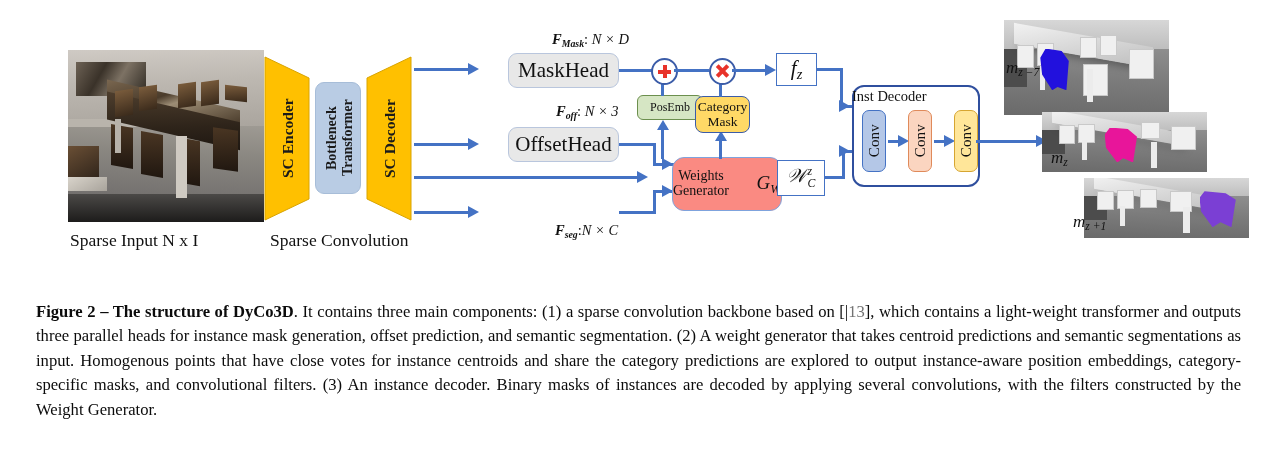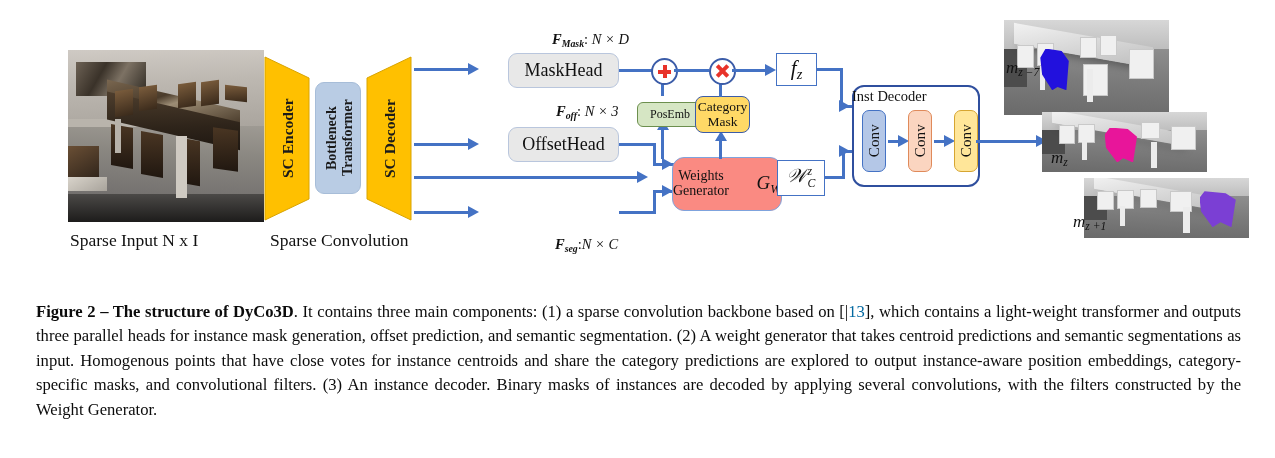--- a/index.html
+++ b/index.html
@@ -42,21 +42,21 @@
   .mesh .hl{position:absolute;}
 
   
   .trap{position:absolute;}
   .trap svg{display:block;overflow:visible;}
 
   
   .box{position:absolute;display:flex;align-items:center;justify-content:center;
        box-sizing:border-box;text-align:center;line-height:1.05;}
   .head-box{background:#e8e8e8;border:1.4px solid #b9c6dd;border-radius:9px;
-       font-size:18px;color:#111;}
+       font-size:21px;color:#111;}
   .posemb{background:#d6e6c4;border:1.5px solid #6c8f4e;border-radius:6px;
        font-size:12px;color:#111;}
   .catmask{background:#ffd966;border:1.7px solid #3b5ca8;border-radius:8px;
        font-size:13.5px;color:#111;}
   .wgen{background:#fa8a82;border:1.7px solid #7fa3dd;border-radius:12px;
        font-size:14px;color:#111;justify-content:space-between;}
   .sqbox{background:#ffffff;border:1.6px solid #4472c4;
        font-size:21px;color:#111;}
   .decoder{background:#ffffff;border:2.1px solid #2f4f9e;border-radius:12px;}
   .conv{position:absolute;border-radius:7px;display:flex;align-items:center;
@@ -95,21 +95,21 @@
   .bolditalic{font-weight:700;font-style:italic;}
   .sub{font-size:.68em;vertical-align:-.28em;font-style:italic;}
 
   .caplab{position:absolute;font-size:17.5px;color:#111;white-space:nowrap;}
 
   
   .caption{position:absolute;left:36px;top:300px;width:1205px;
        font-size:16.6px;line-height:1.47;text-align:justify;
        text-justify:inter-word;color:#0b0b0b;}
   .caption b{font-weight:700;}
-  .cite{color:#0369a1;}
+  .cite{color:#737373;}
 </style>
 </head>
 <body>
 
 <div class="fig">
 
   <div class="scene" style="left:68px;top:50px;width:196px;height:172px;">
     <div class="wall"></div>
     <div class="picture"></div>
     <div class="floor"></div>
@@ -179,21 +179,21 @@
 
   <div class="ar" style="left:414px;top:211px;width:56px;height:3.4px;"></div>
   <div class="ahead r" style="left:468px;top:206px;"></div>
 
   <div class="mlab" style="left:509px;top:31px;font-size:14.5px;">
     <span class="bolditalic">F</span><span class="sub bolditalic">Mask</span><span>:&nbsp;</span><i>N × D</i>
   </div>
   <div class="mlab" style="left:513px;top:103px;font-size:14.5px;">
     <span class="bolditalic">F</span><span class="sub bolditalic">off</span><span>:&nbsp;</span><i>N × 3</i>
   </div>
-  <div class="mlab" style="left:512px;top:236px;font-size:14.5px;">
+  <div class="mlab" style="left:512px;top:222px;font-size:14.5px;">
     <span class="bolditalic">F</span><span class="sub bolditalic">seg</span><span>:</span><i>N × C</i>
   </div>
 
   <div class="box head-box" style="left:508px;top:53px;width:111px;height:35px;">MaskHead</div>
   <div class="box head-box" style="left:508px;top:127px;width:111px;height:35px;">OffsetHead</div>
 
   <div class="ar" style="left:619px;top:68.5px;width:35px;height:3.2px;"></div>
 
   <div class="ar" style="left:619px;top:143px;width:37px;height:3.4px;"></div>
   <div class="ar" style="left:652.5px;top:143px;width:3.4px;height:23px;"></div>
@@ -213,21 +213,21 @@
       <span>Generator</span>
     </span>
     <span style="font-size:19px;font-style:italic;margin-left:5px;">
       <span>G</span><span class="sub">W</span>
     </span>
   </div>
 
   <div class="ar" style="left:661px;top:129px;width:3.4px;height:30px;"></div>
   <div class="ahead u" style="left:657px;top:120px;"></div>
 
-  <div class="box posemb" style="left:637px;top:102px;width:66px;height:25px;">PosEmb</div>
+  <div class="box posemb" style="left:637px;top:95px;width:66px;height:25px;">PosEmb</div>
 
   <div class="ar" style="left:661px;top:82px;width:3.4px;height:14px;"></div>
   <div class="ahead u" style="left:657px;top:73px;"></div>
 
   <div class="op" style="left:651px;top:58px;width:23px;height:23px;">
     <div class="plus-h" style="left:4.5px;top:9.5px;width:13px;height:4px;"></div>
     <div class="plus-v" style="left:9.5px;top:4.5px;width:4px;height:13px;"></div>
   </div>
 
   <div class="ar" style="left:674px;top:68.5px;width:35px;height:3.2px;"></div>

